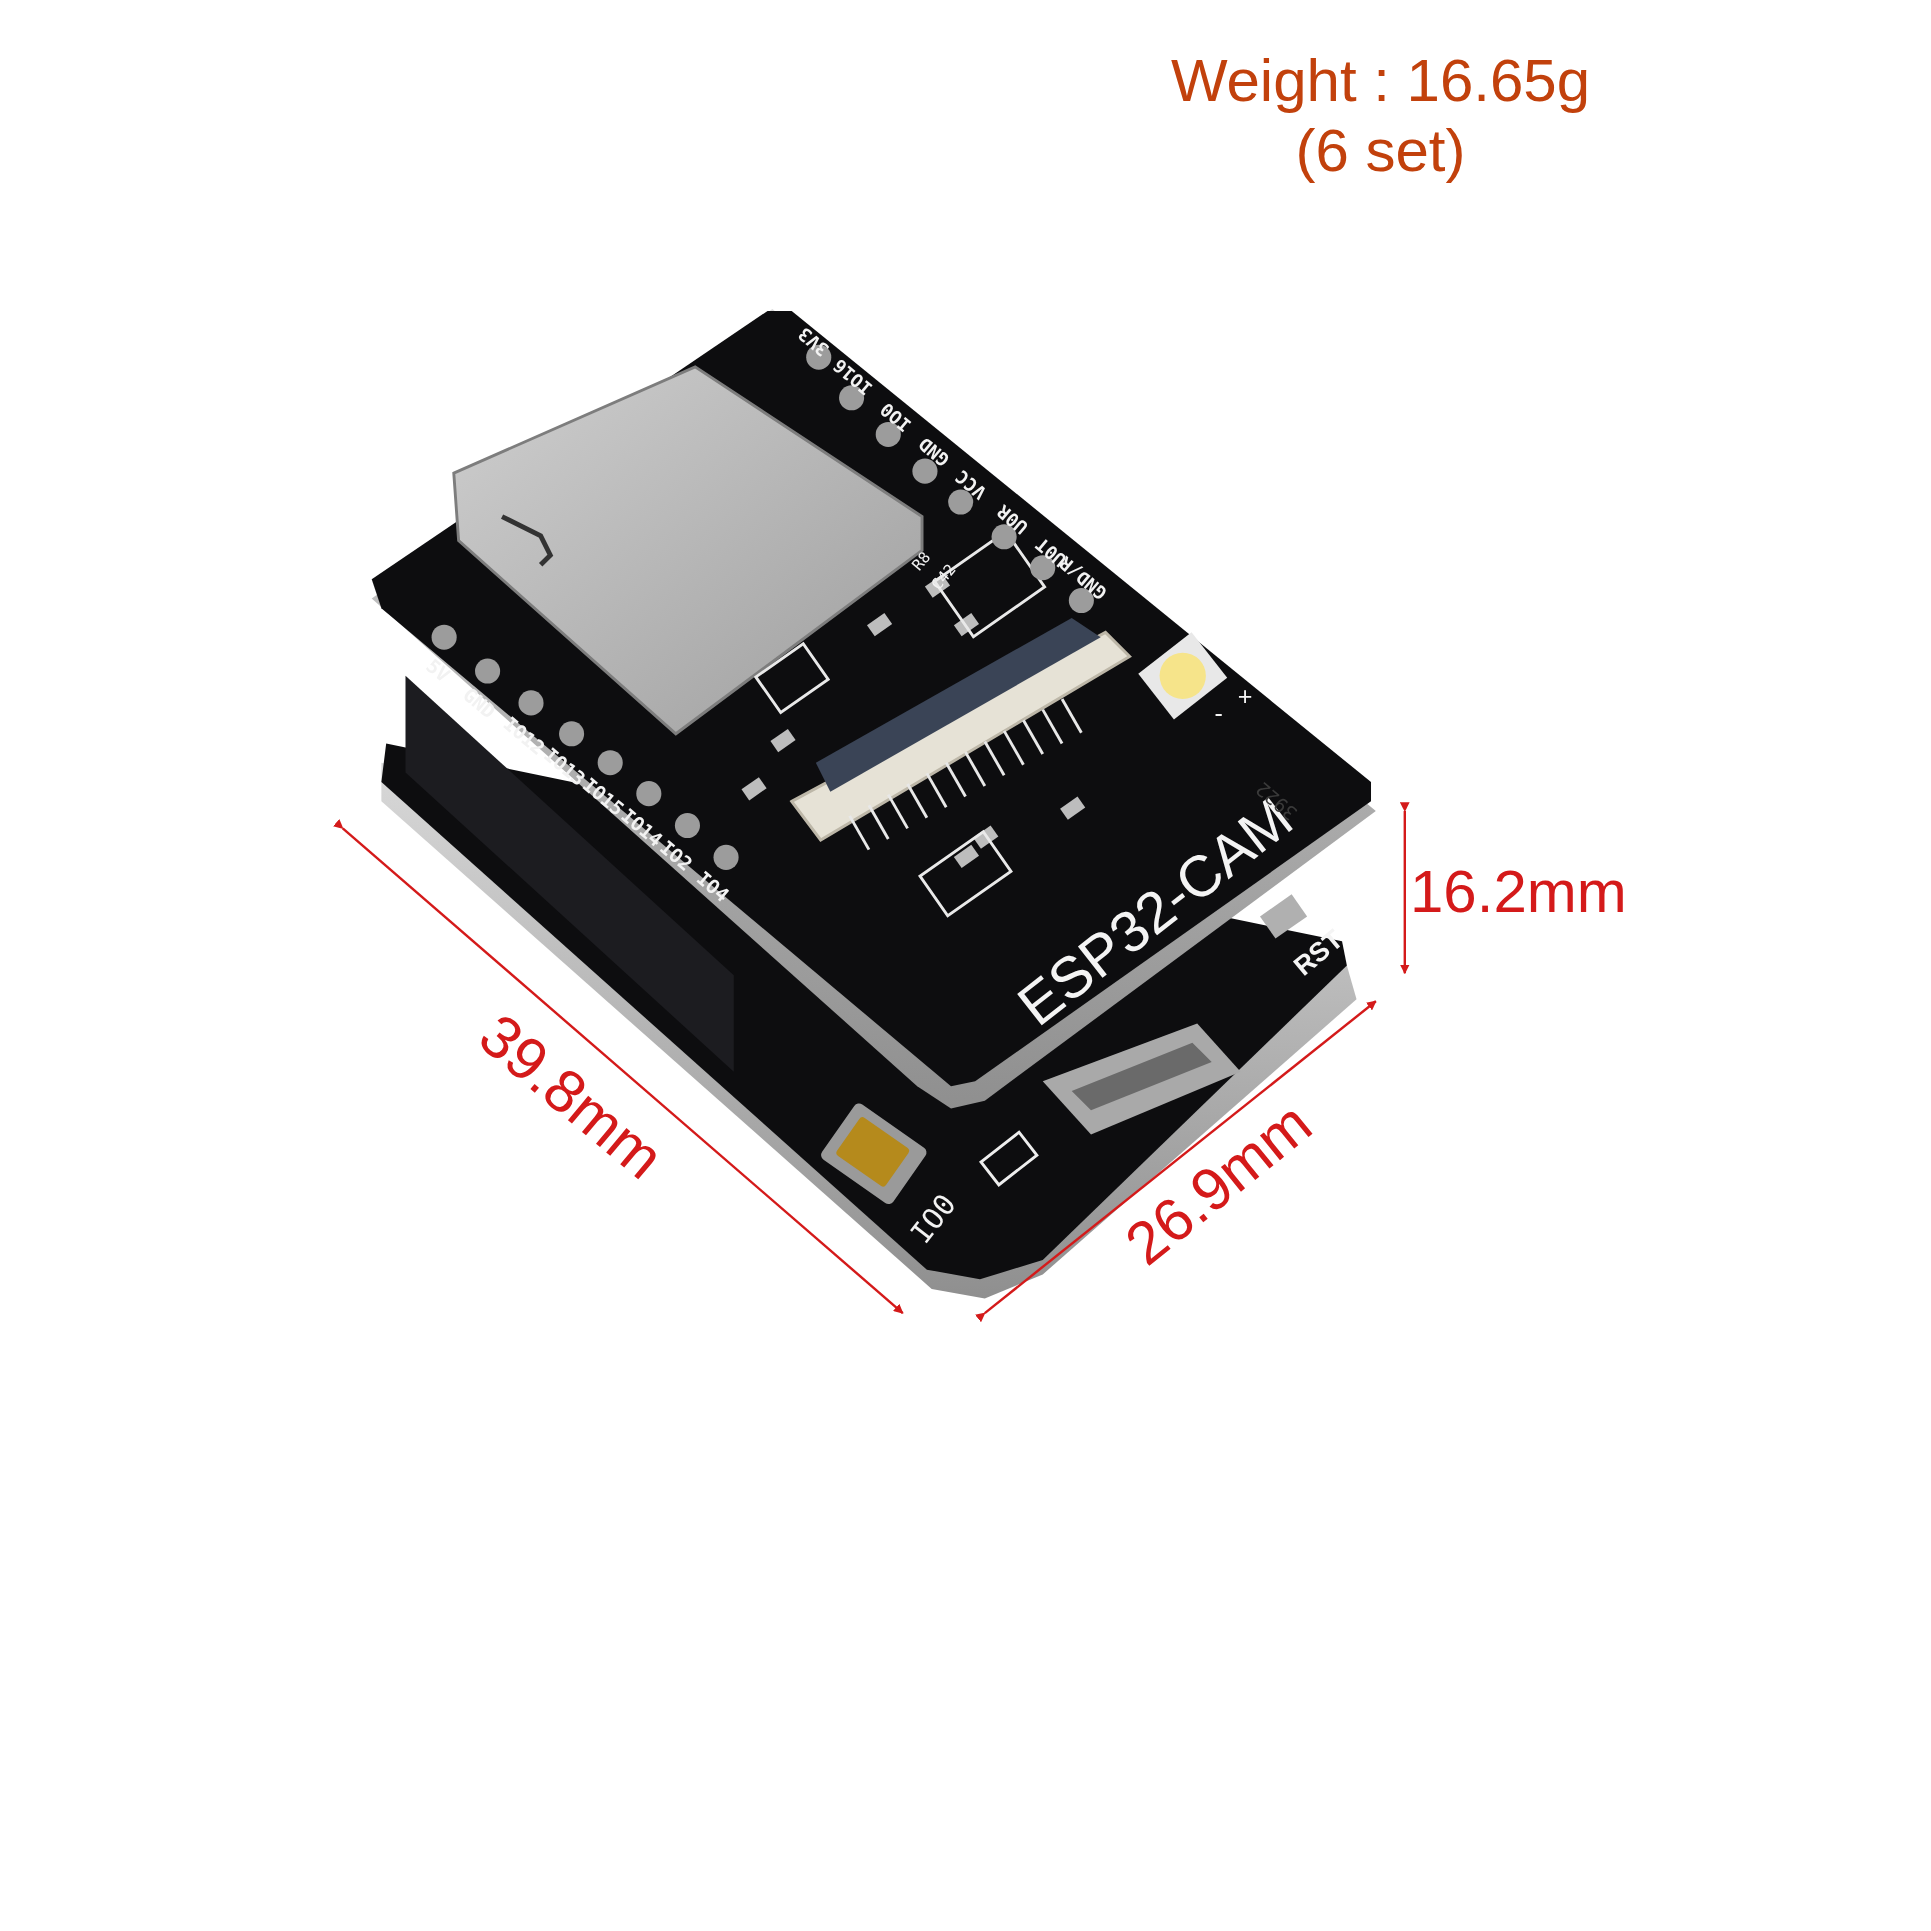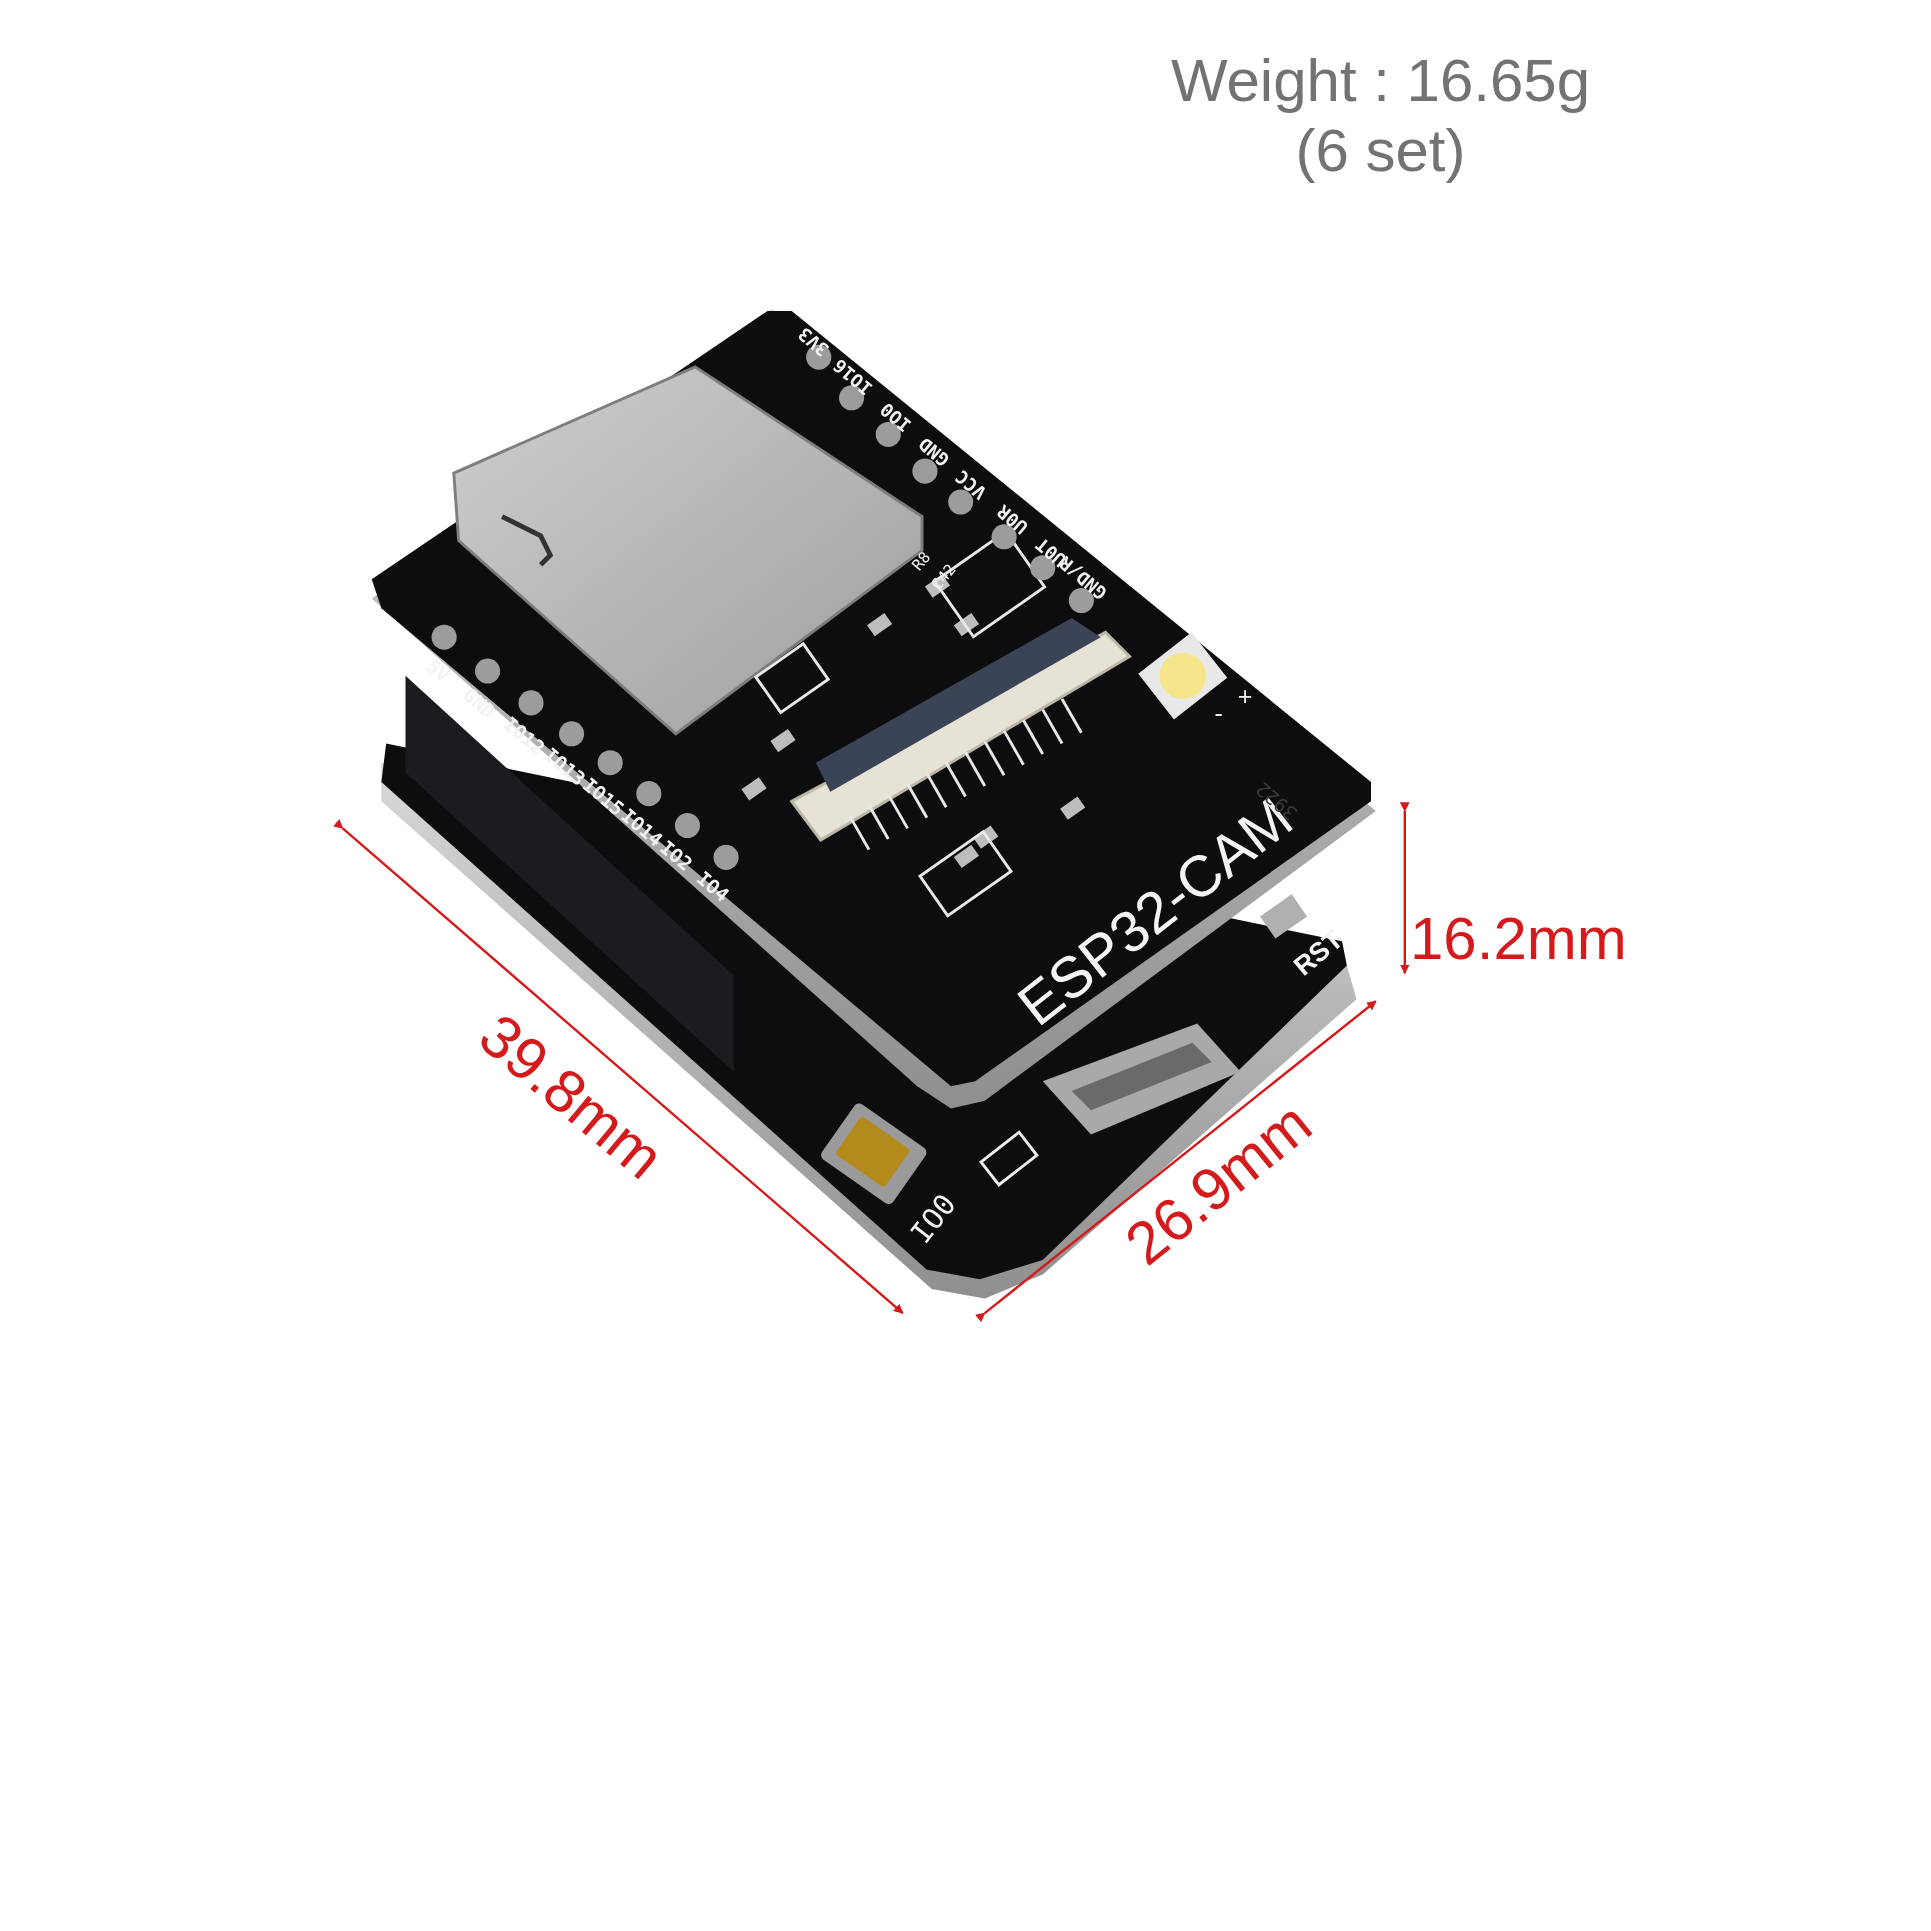--- a/index.html
+++ b/index.html
@@ -1,19 +1,19 @@
 <!DOCTYPE html>
 <html><head>
 <meta charset="utf-8">
 <style>
   html, body { margin: 0; padding: 0; background: #ffffff; }
   body { width: 1931px; height: 1931px; position: relative; overflow: hidden; font-family: "Liberation Sans", sans-serif; }
-  .weight-block { position: absolute; left: 1139px; top: 46px; width: 483px; text-align: center; color: #737373; font-size: 60px; line-height: 70px; font-family: "Liberation Sans", sans-serif; }
+  .weight-block { position: absolute; left: 1139px; top: 46px; width: 483px; text-align: center; color: #c2410c; font-size: 60px; line-height: 70px; font-family: "Liberation Sans", sans-serif; }
   .dim-label { position: absolute; color: #d41a1a; font-size: 60px; font-family: "Liberation Sans", sans-serif; white-space: nowrap; transform-origin: center center; }
-  .dim-height { left: 1410px; top: 857px; margin-top: 47px; }
+  .dim-height { left: 1410px; top: 857px; }
   .dim-length { left: 463px; top: 1062px; transform: rotate(40deg); }
   .dim-width { left: 1110px; top: 1149px; transform: rotate(-39deg); }
   svg.scene { position: absolute; left: 0; top: 0; }
   .silk { fill: #f2f2f2; font-family: "DejaVu Sans Mono", monospace; }
   .silk-sans { fill: #f4f4f4; font-family: "Liberation Sans", sans-serif; }
 </style>
 </head>
 <body>
 
 <svg class="scene" width="1931" height="1931" viewBox="0 0 2000 2000">

